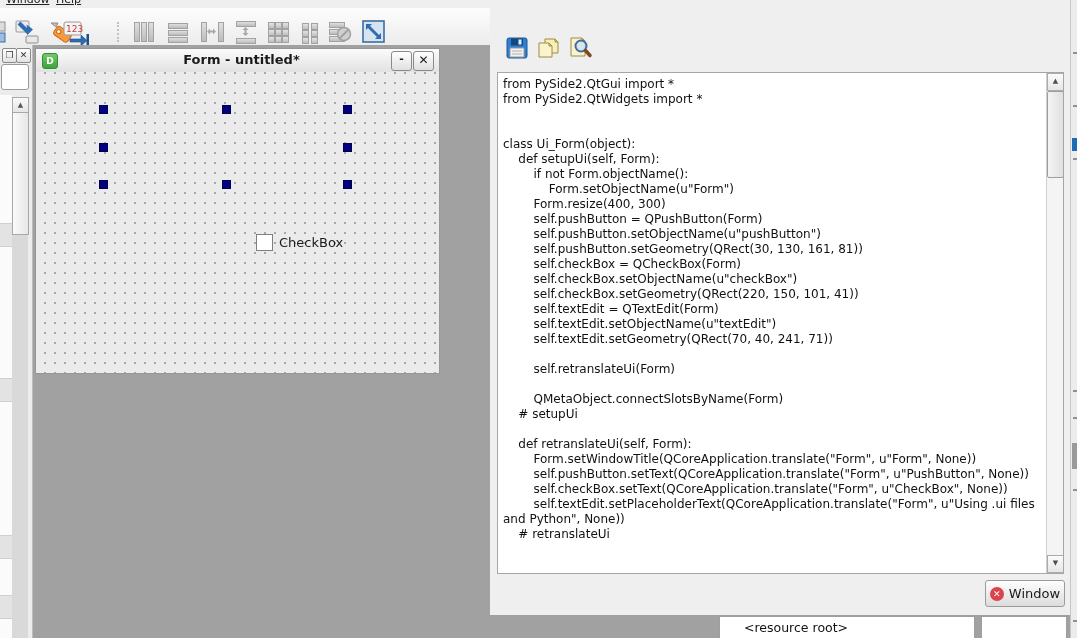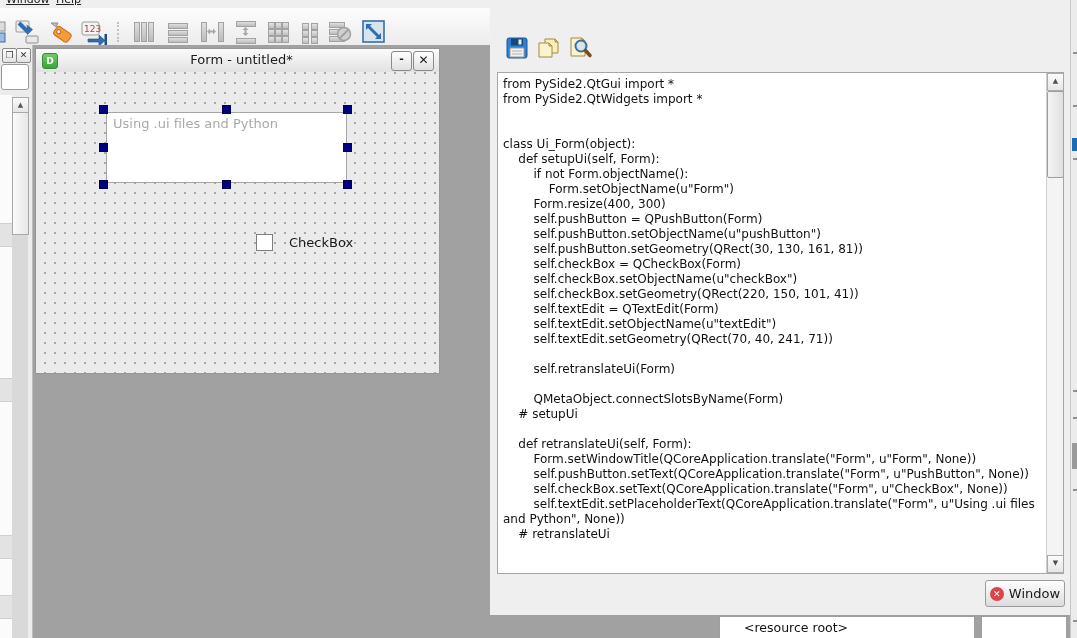--- a/index.html
+++ b/index.html
@@ -39,35 +39,35 @@
   
   .mdi{left:32px;top:45px;width:1038px;height:593px;background:#a1a1a1;}
 
   
   .form-window{left:35px;top:48px;width:403px;height:324px;background:#ebebeb;border:1px solid #969696;}
   .fw-titlebar{position:absolute;left:0;top:0;right:0;height:23px;
                background:linear-gradient(#fbfbfb,#e2e2e2);border-bottom:1px solid #bdbdbd;}
   .fw-badge{position:absolute;left:6px;top:4px;width:14px;height:14px;border-radius:3px;
             background:linear-gradient(#74c967,#3fa33f);border:1px solid #2f8f33;
             color:#fff;font-size:9px;font-weight:bold;text-align:center;line-height:14px;}
-  .fw-title{position:absolute;left:8px;right:0;top:3px;text-align:center;font-size:13px;color:#1a1a1a;}
+  .fw-title{position:absolute;left:8px;right:0;top:3px;text-align:center;font-size:13px;color:#1a1a1a;font-weight:bold;}
   .fw-btn{position:absolute;top:2px;width:19px;height:18px;border:1px solid #8a8a8a;border-radius:3px;
           background:linear-gradient(#ffffff,#e0e0e0);text-align:center;}
   .fw-btn.min{right:27px;font-size:11px;line-height:14px;font-weight:bold;}
   .fw-btn.close{right:5px;font-size:12px;line-height:17px;font-weight:bold;}
   .fw-client{position:absolute;left:0;right:0;top:23px;bottom:0;background:#ebebeb;
              background-image:radial-gradient(circle,#a8a8a8 1px,rgba(0,0,0,0) 1.1px);
              background-size:10px 10px;background-position:4px 6px;}
   .textedit{position:absolute;left:70px;top:40px;width:239px;height:69px;background:#fff;border:1px solid #a6a6a6;}
   .textedit .ph{display:block;padding:3px 6px;font-size:13px;color:#a9a9a9;}
   .handle{position:absolute;width:7px;height:7px;background:#000080;border:1px solid #00004f;}
   .pushbutton{position:absolute;left:30px;top:130px;width:159px;height:79px;border:1px solid #adadad;border-radius:2px;
               background:linear-gradient(160deg,#ffffff 0%,#f2f2f2 55%,#dcdcdc 100%);
               font-size:13px;color:#1a1a1a;display:flex;align-items:center;justify-content:center;}
-  .checkbox{position:absolute;left:220px;top:150px;width:101px;height:41px;display:flex;align-items:center;gap:10px;}
+  .checkbox{position:absolute;left:220px;top:150px;width:101px;height:41px;display:flex;align-items:center;}
   .cb-ind{width:15px;height:15px;background:#fff;border:1px solid #7f7f7f;}
   .cb-label{margin-left:6px;font-size:13px;}
 
   
   .code-dialog{left:490px;top:10px;width:580px;height:605px;background:#efefef;}
   .cd-icon{position:absolute;top:26px;width:24px;height:24px;}
   .code-area{position:absolute;left:7px;top:62px;width:565px;height:500px;background:#fff;border:1px solid #a6a6a6;overflow:hidden;}
   .code-area pre{margin:0;padding:4px 20px 4px 5px;font-family:"DejaVu Sans","Liberation Sans",sans-serif;
                  font-size:12px;line-height:15px;white-space:pre;color:#111;}
   .vsb{position:absolute;top:0;right:0;width:16px;bottom:0;background:#f4f4f4;border-left:1px solid #cfcfcf;}
@@ -127,21 +127,21 @@
     <div class="tbicon" style="left:48px">
       <svg width="26" height="26" viewBox="0 0 26 26">
         <path d="M3 4 L10 4 L8 8 Z" fill="#bdbdbd" stroke="#8f8f8f"></path>
         <g transform="rotate(35 14 15)">
           <rect x="6" y="10" width="17" height="10" rx="3" fill="#f59b3c" stroke="#c96a12"></rect>
           <circle cx="10" cy="15" r="2" fill="#fff" stroke="#c96a12"></circle>
         </g>
       </svg>
     </div>
 
-    <div class="tbicon" style="left:80px">
+    <div class="tbicon" style="left:62px">
       <svg width="28" height="26" viewBox="0 0 28 26">
         <rect x="2" y="3" width="17" height="13" rx="2" fill="#f4f4f4" stroke="#9a9a9a"></rect>
         <text x="4" y="13" font-size="9" fill="#c43c3c" font-family="DejaVu Sans">123</text>
         <path d="M8 20 L19 20 L19 16 L25 21.5 L19 27 L19 23 L8 23 Z" fill="#2e6db4" stroke="#1d4e86" stroke-width="0.6"></path>
         <rect x="24.5" y="15" width="2.5" height="12" fill="#1d4e86"></rect>
       </svg>
     </div>
 
     <div class="tbsep"></div>
 
@@ -235,23 +235,20 @@
 
   <div class="abs form-window">
     <div class="fw-titlebar">
       <div class="fw-badge">D</div>
       <div class="fw-title">Form - untitled*</div>
       <div class="fw-btn min">-</div>
       <div class="fw-btn close">✕</div>
     </div>
     <div class="fw-client">
 
-      <div class="textedit">
-        <span class="ph">Using .ui files and Python</span>
-      </div>
       <div class="handle" style="left:63px;top:33px"></div>
       <div class="handle" style="left:186px;top:33px"></div>
       <div class="handle" style="left:307px;top:33px"></div>
       <div class="handle" style="left:63px;top:71px"></div>
       <div class="handle" style="left:307px;top:71px"></div>
       <div class="handle" style="left:63px;top:108px"></div>
       <div class="handle" style="left:186px;top:108px"></div>
       <div class="handle" style="left:307px;top:108px"></div>
 
 

